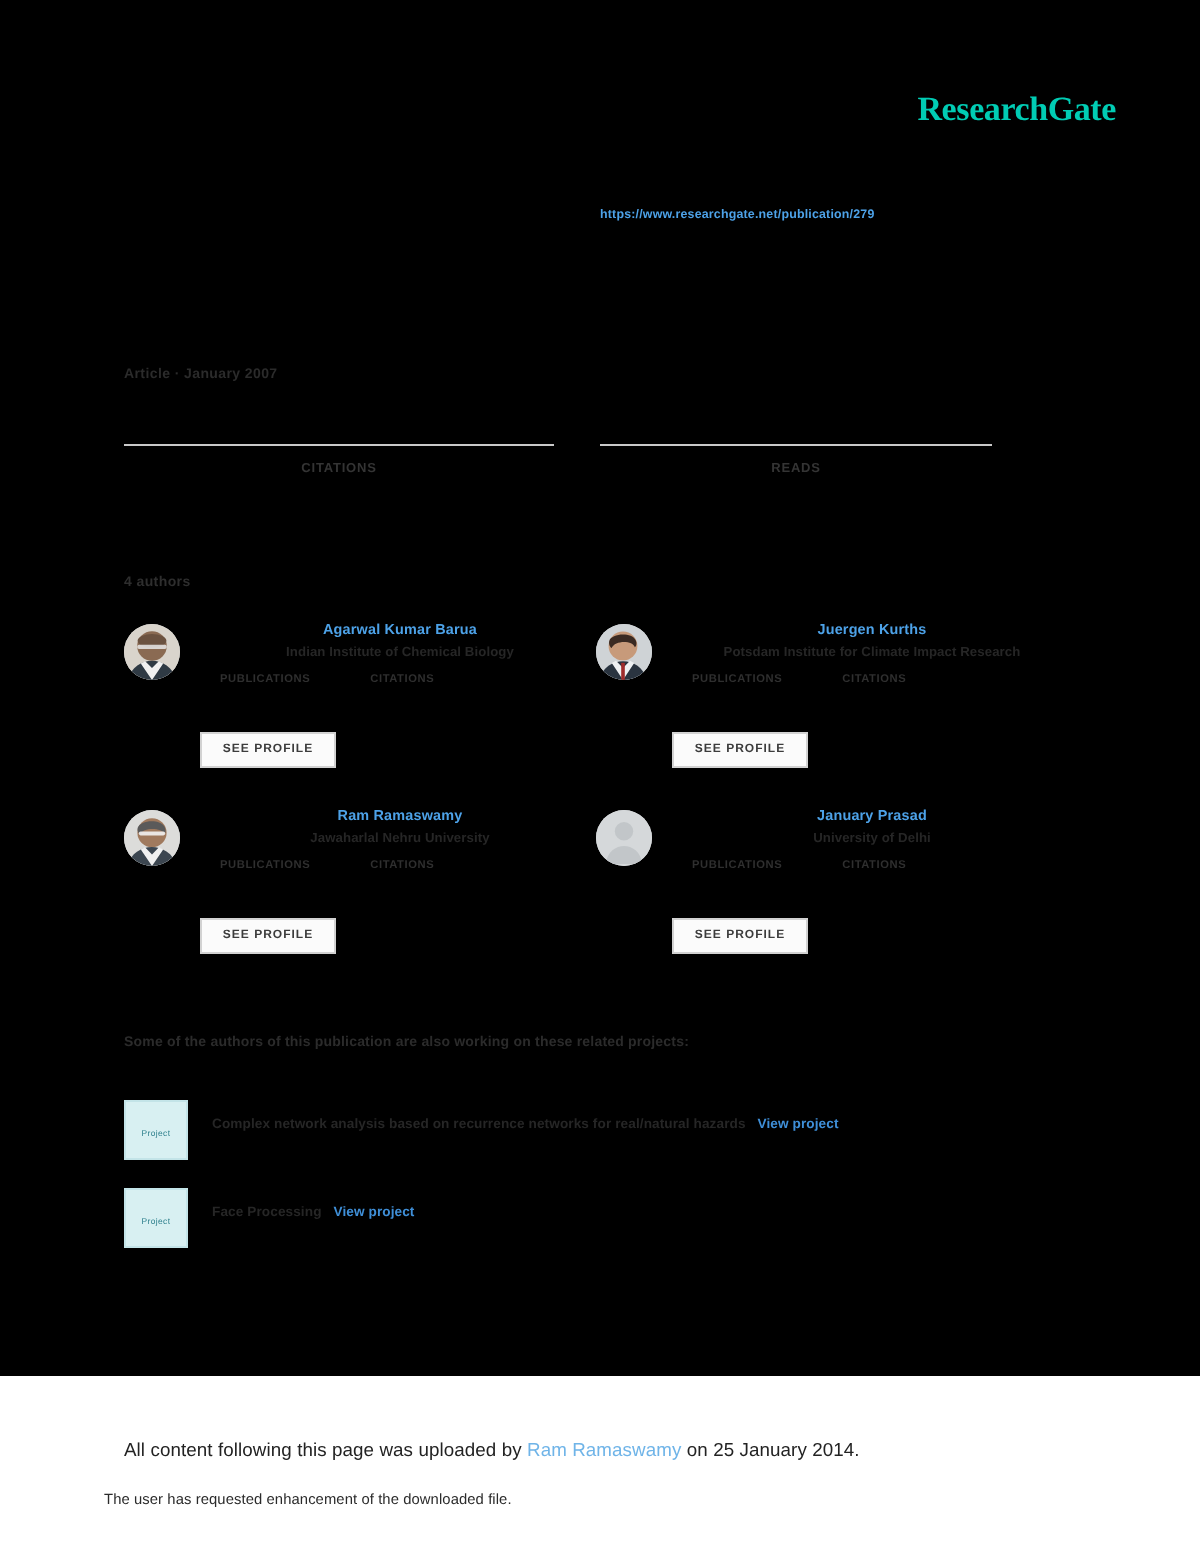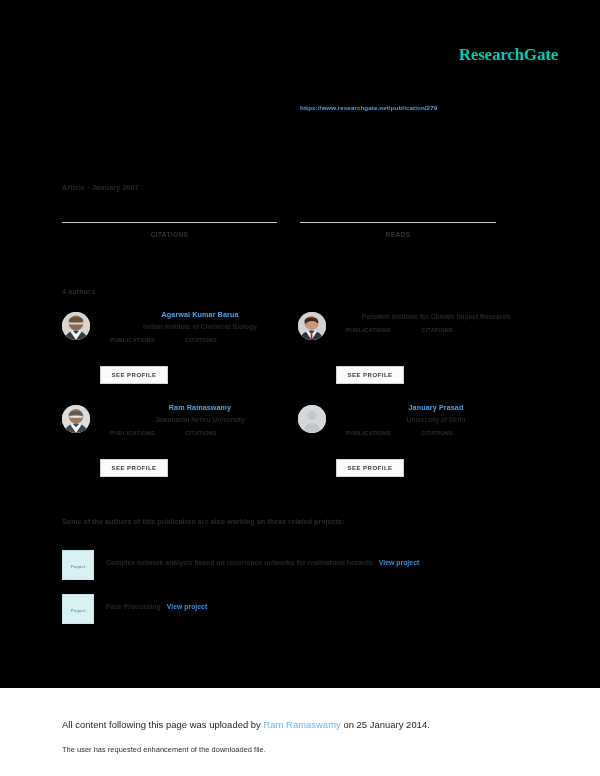--- a/index.html
+++ b/index.html
@@ -250,21 +250,21 @@
     font-size: 9.4px;
     color: #232323;
     letter-spacing: 0.05px;
     white-space: nowrap;
   }
   #footer-main .uploader {
     color: #6fb4e8;
   }
   #footer-sub {
     position: absolute;
-    left: 62px;
+    left: 52px;
     top: 57px;
     font-size: 7.4px;
     color: #2b2b2b;
     letter-spacing: 0.05px;
     white-space: nowrap;
   }
 </style>
 </head>
 <body>
 
@@ -316,20 +316,21 @@
       <svg width="28" height="28" viewBox="0 0 28 28" aria-hidden="true">
         <rect width="28" height="28" fill="#cfd3d6"></rect>
         <circle cx="13.5" cy="11" r="7.2" fill="#c79a7a"></circle>
         <path d="M6.6 8.6c1-4 11.2-4.6 13.2-0.6.8 1.6.4 3.2-.4 3.6-1-3.6-10-3.6-11.6.4-.8-.4-1.5-2-1.2-3.4z" fill="#3a2a22"></path>
         <path d="M1.6 28c1.4-6.4 7-9.4 11.9-9.4S24 21.6 25.4 28z" fill="#2a3440"></path>
         <path d="M10 18.4 13.5 22l3.5-3.6 2.1 1.1-5.6 8.5-5.6-8.5z" fill="#eef0f2"></path>
         <rect x="12.6" y="19.4" width="1.8" height="8.6" fill="#9f2b2b"></rect>
       </svg>
     </div>
     <div class="author-body">
+      <div class="author-name">Juergen Kurths</div>
       <div class="author-affil">Potsdam Institute for Climate Impact Research</div>
       <div class="author-stats">
         <div class="astat">PUBLICATIONS</div>
         <div class="astat">CITATIONS</div>
       </div>
     </div>
     <div class="see-profile">SEE PROFILE</div>
   </div>
 
   <div class="author-card c2">

